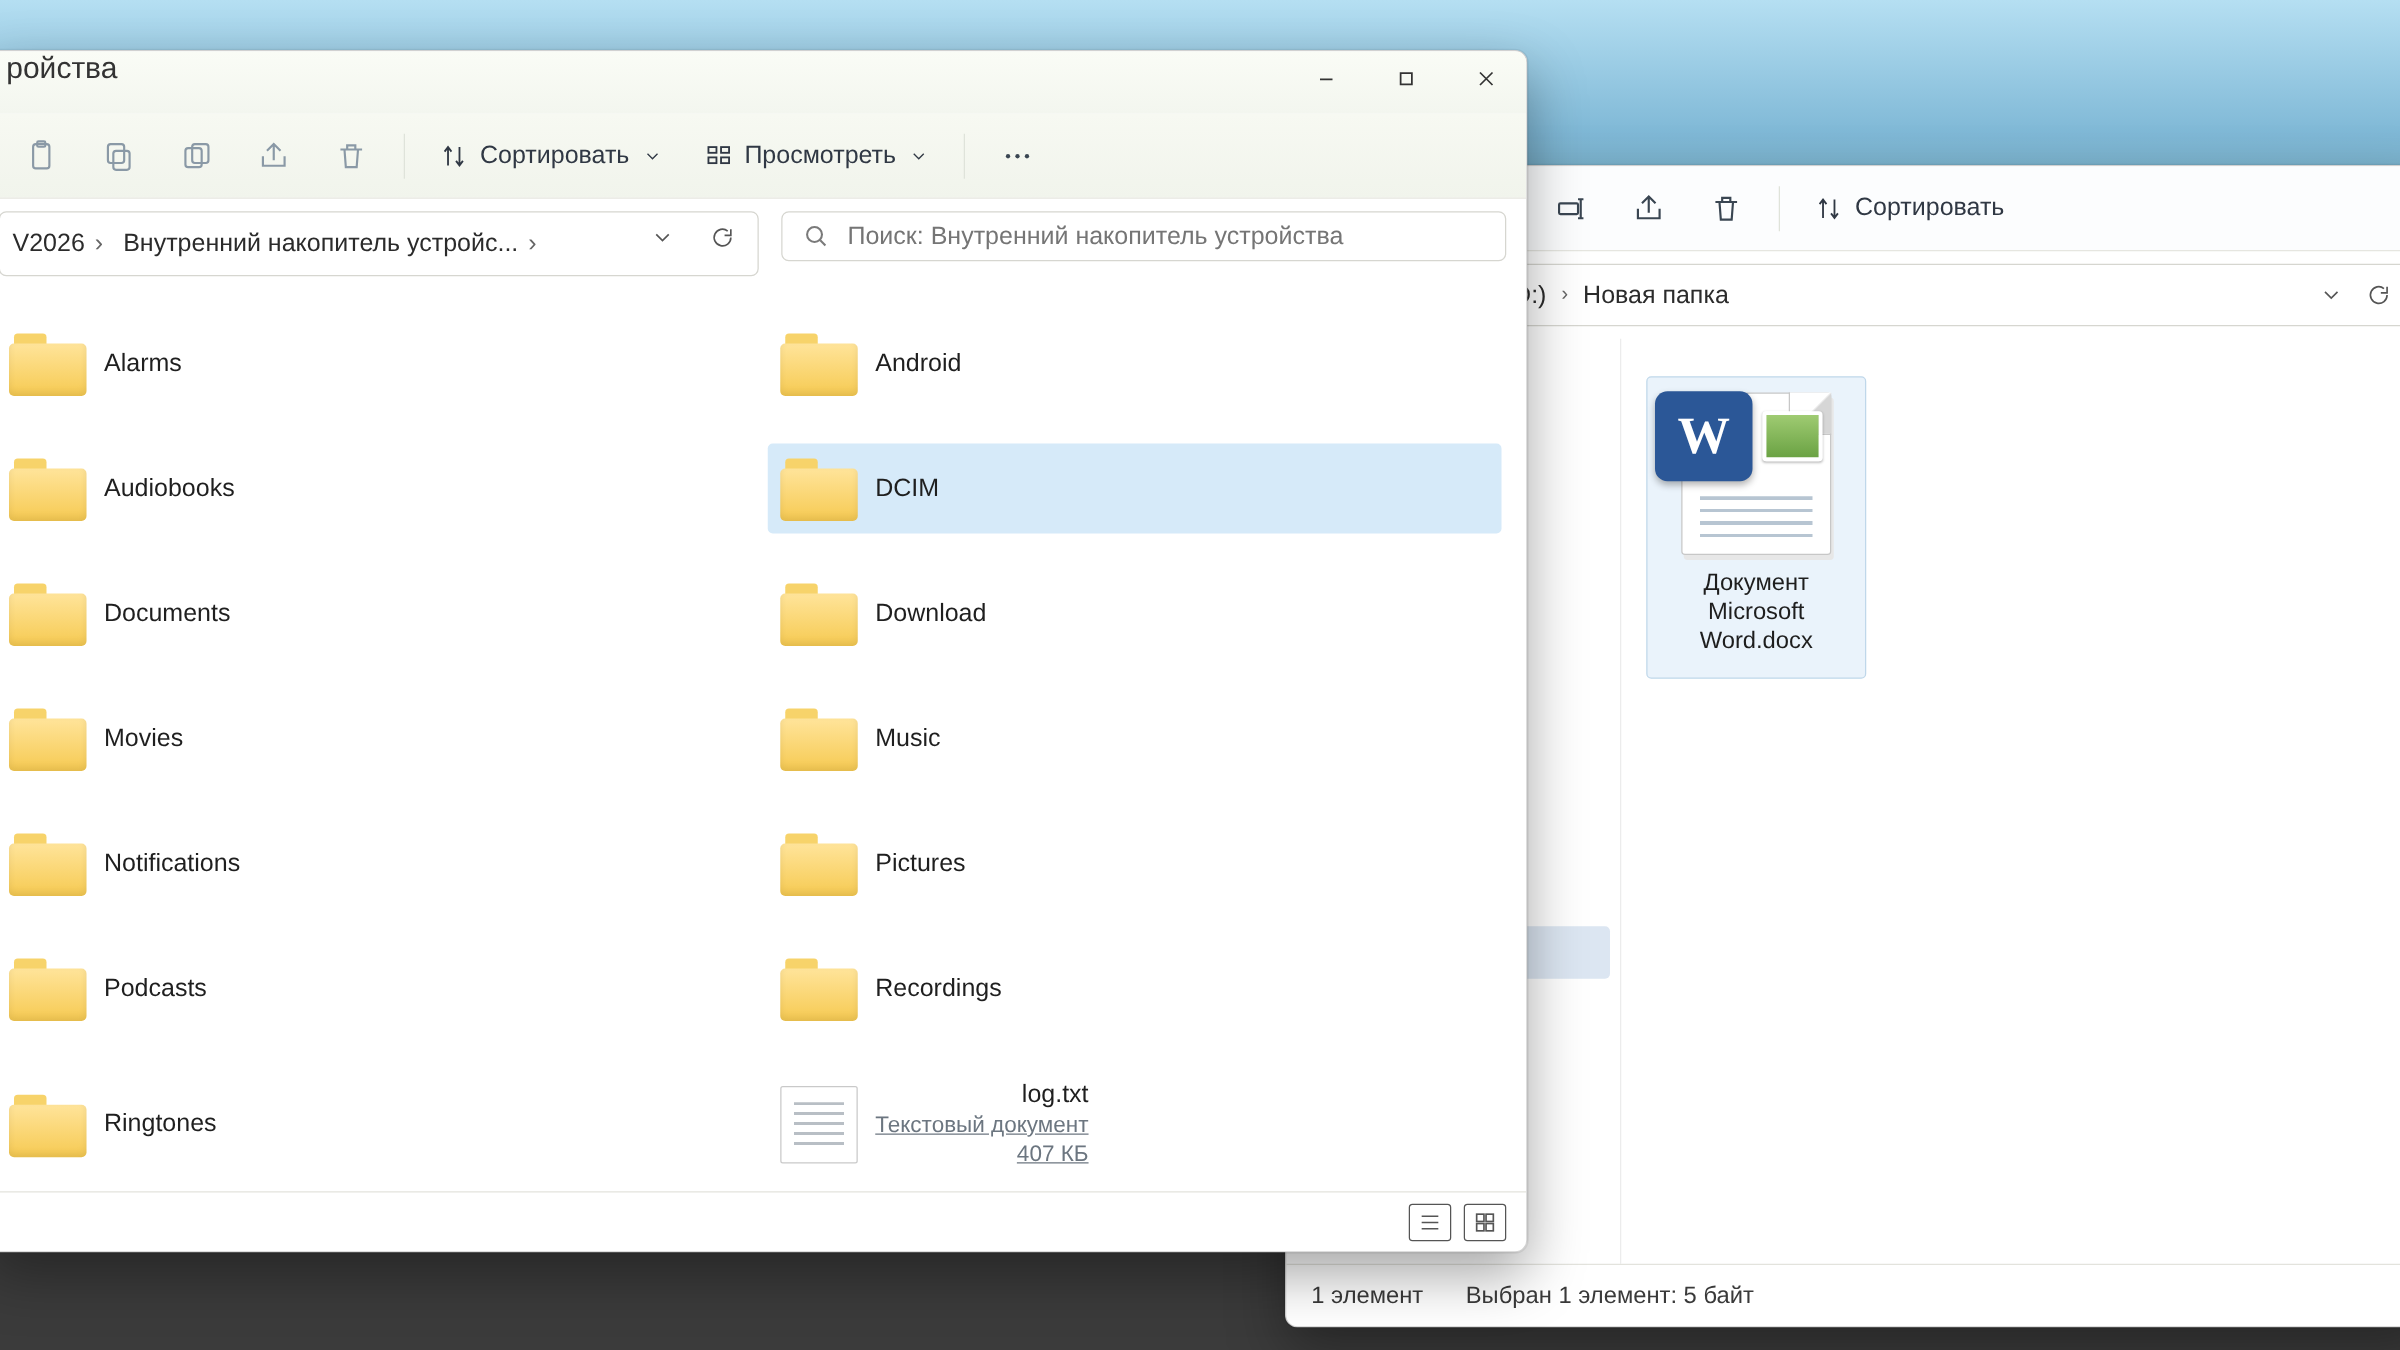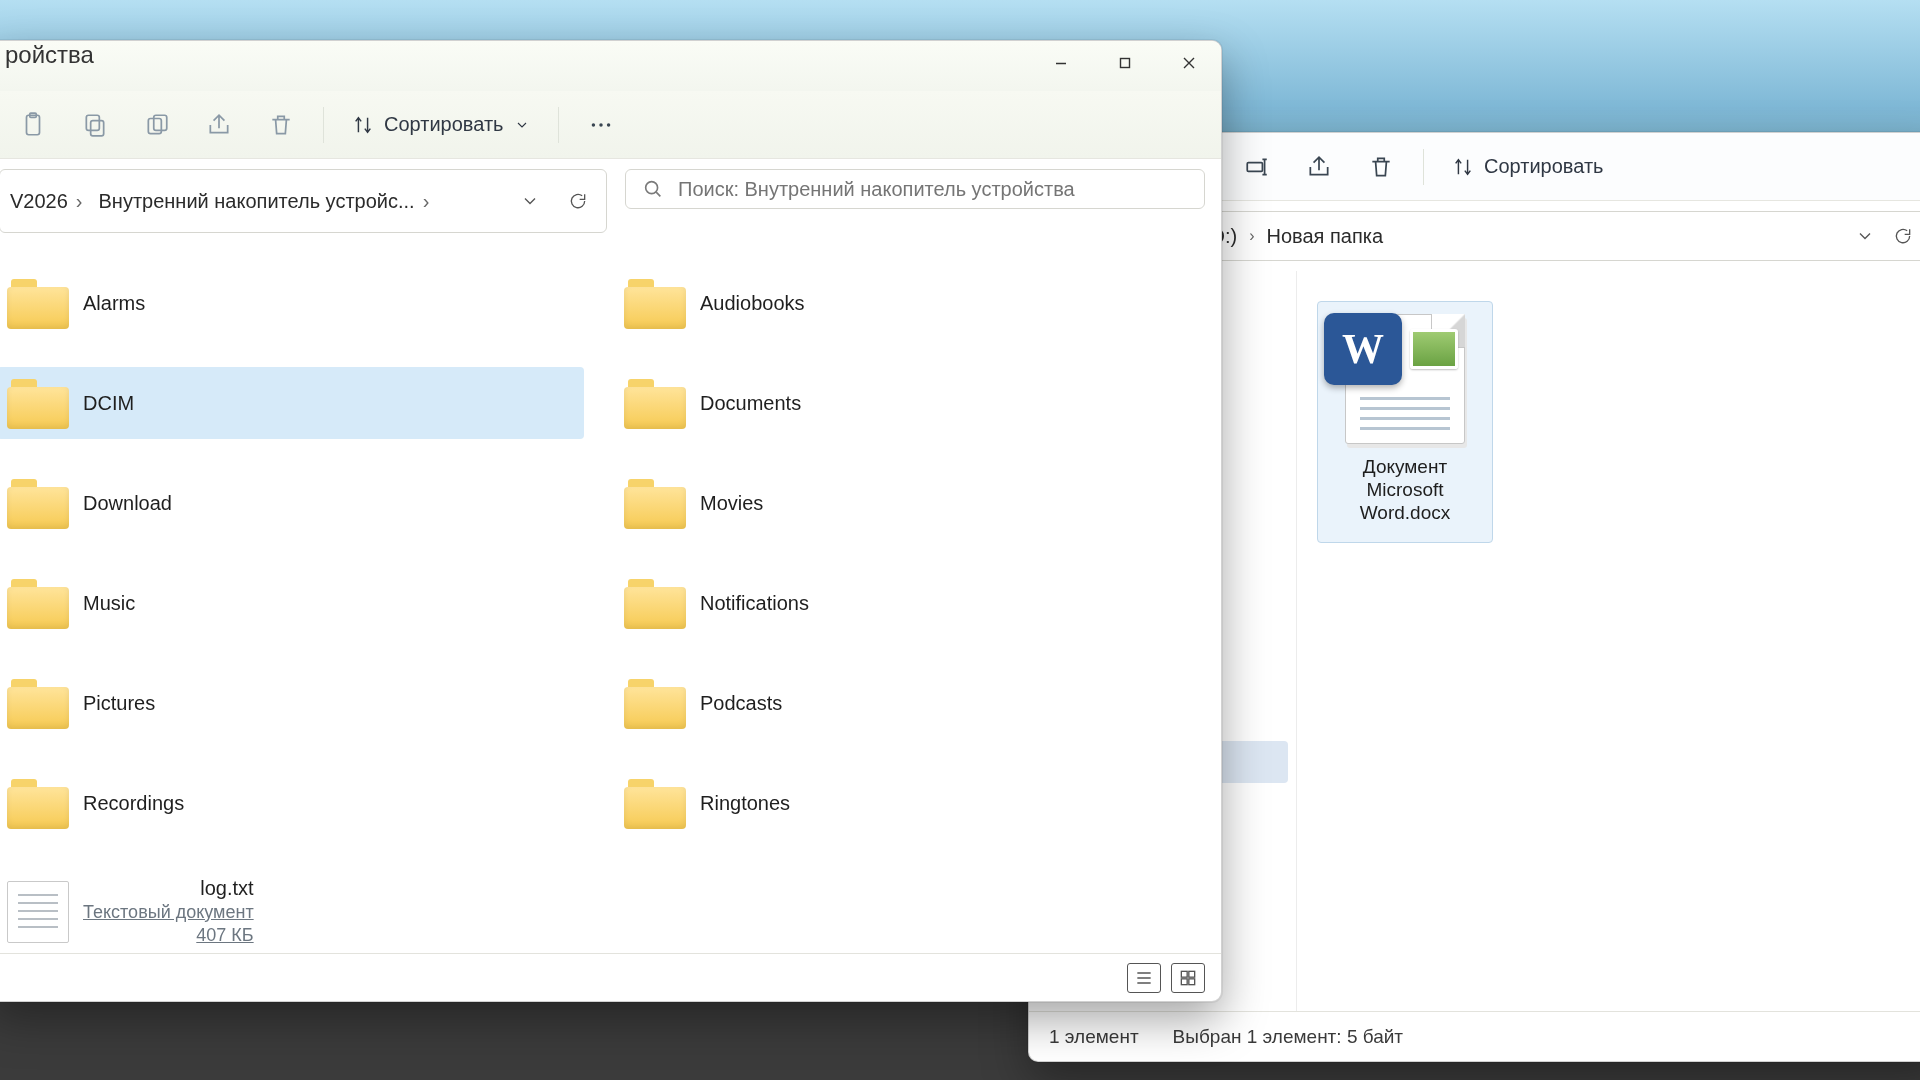--- a/index.html
+++ b/index.html
@@ -52,22 +52,22 @@
   .tbtn svg { width: 26px; height: 26px; stroke: currentColor; stroke-width: 1.6; fill: none; }
   .tool-divider { width: 1px; height: 36px; background: #dfe3da; margin: 0 8px; }
   .tool-text-btn {
     display: flex; align-items: center; gap: 10px; padding: 10px 14px; border-radius: 6px;
     color: #303844; font-size: 20px; cursor: pointer;
   }
   .tool-text-btn svg { width: 22px; height: 22px; stroke: currentColor; stroke-width: 1.6; fill: none; }
 
   .navrow { display: flex; gap: 18px; padding: 10px 16px 12px 8px; align-items: stretch; }
   .addr {
-    flex: 1; display: flex; align-items: center; gap: 8px;
-    border: 1px solid #d6d6d0; border-radius: 6px; height: 64px; padding: 0 8px;
+    flex: 1; display: flex; gap: 8px;
+    border: 1px solid #d6d6d0; border-radius: 6px; height: 52px; padding: 0 8px;
     background: #fff;
   }
   .crumb { display: flex; align-items: center; gap: 4px; padding: 6px 2px; border-radius: 4px;
     font-size: 20px; color: #2b2b2b; cursor: pointer; white-space: nowrap; }
   .crumb .chev { color: #666; padding: 0 4px; }
   .addr .spacer { flex: 1; }
   .addr .dd, .addr .refresh {
     width: 40px; height: 40px; display: flex; align-items: center; justify-content: center;
     color: #555; cursor: pointer; border-radius: 4px;
   }
@@ -323,20 +323,32 @@
     <div class="tool-divider"></div>
     <div class="tool-text-btn">
       <svg viewBox="0 0 24 24">
           <path d="M7 4v16M4 8l3-4 3 4M17 20V4M14 16l3 4 3-4"></path>
         </svg>
       <span>Сортировать</span>
       <svg viewBox="0 0 24 24" style="width:16px;height:16px">
           <path d="M6 9l6 6 6-6"></path>
         </svg>
     </div>
+    <div class="tool-text-btn">
+      <svg viewBox="0 0 24 24">
+          <rect x="3" y="4" width="7" height="5"></rect>
+          <rect x="14" y="4" width="7" height="5"></rect>
+          <rect x="3" y="13" width="7" height="5"></rect>
+          <rect x="14" y="13" width="7" height="5"></rect>
+        </svg>
+      <span>Просмотреть</span>
+      <svg viewBox="0 0 24 24" style="width:16px;height:16px">
+          <path d="M6 9l6 6 6-6"></path>
+        </svg>
+    </div>
     <div class="tool-divider"></div>
     <div class="tbtn enabled">
       <svg viewBox="0 0 24 24">
           <circle cx="5" cy="12" r="1.6" fill="currentColor" stroke="none"></circle>
           <circle cx="12" cy="12" r="1.6" fill="currentColor" stroke="none"></circle>
           <circle cx="19" cy="12" r="1.6" fill="currentColor" stroke="none"></circle>
         </svg>
     </div>
   </div>
 
@@ -375,20 +387,26 @@
     <div class="grid2" id="gridA">
         <div class="item">
           <div class="folder-icon"></div>
           <div class="meta">
             <div class="name">Alarms</div>
           </div>
         </div>
         <div class="item">
           <div class="folder-icon"></div>
           <div class="meta">
+            <div class="name">Android</div>
+          </div>
+        </div>
+        <div class="item">
+          <div class="folder-icon"></div>
+          <div class="meta">
             <div class="name">Audiobooks</div>
           </div>
         </div>
         <div class="item selected">
           <div class="folder-icon"></div>
           <div class="meta">
             <div class="name">DCIM</div>
           </div>
         </div>
         <div class="item">

